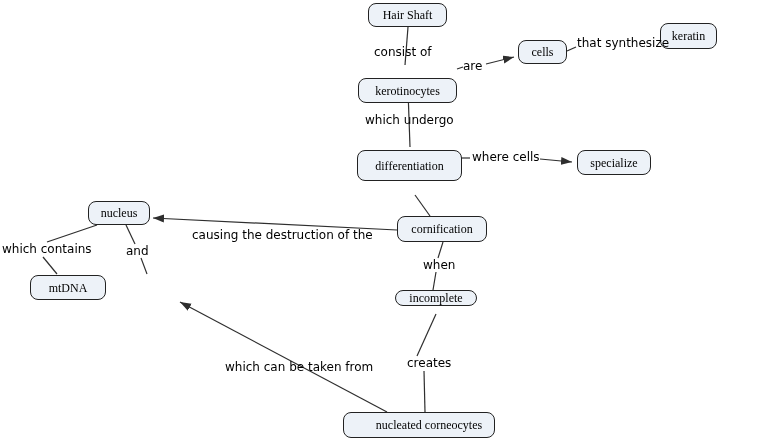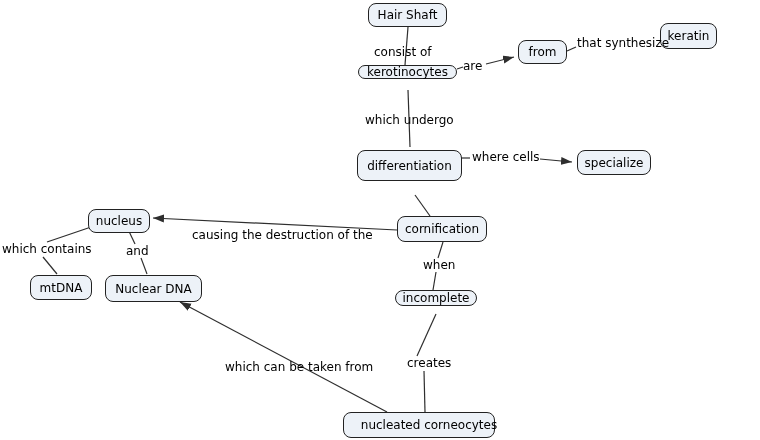--- a/index.html
+++ b/index.html
@@ -35,20 +35,21 @@
     position:absolute;
     display:flex;align-items:center;justify-content:center;
     background:var(--node-fill);
     border:1px solid var(--node-border);
     border-radius:8px;
     font-size:12px;
     line-height:1;
     white-space:nowrap;
     color:var(--text);
     cursor:default;
+    font-family:Liberation Serif, serif;
   }
   .edge-label{
     position:absolute;
     font-size:12px;
     line-height:13px;
     white-space:nowrap;
     color:var(--text);
     cursor:default;
   }
 </style>
@@ -91,29 +92,28 @@
     <line x1="443" y1="242" x2="438" y2="258"></line>
     <line x1="436" y1="272" x2="433" y2="290"></line>
 
     <line x1="436" y1="314" x2="417" y2="356"></line>
     <line x1="424" y1="371" x2="425" y2="412"></line>
 
     <line x1="387" y1="412" x2="180" y2="302" marker-end="url(#arrow)"></line>
   </svg>
 
   <div class="node" style="left:368px;top:3px;width:79px;height:24px;">Hair Shaft</div>
-  <div class="node" style="left:358px;top:65px;width:99px;height:14px;">kerotinocytes</div>
-  <div class="node" style="left:518px;top:40px;width:49px;height:24px;">from</div>
+  <div class="node" style="left:358px;top:78px;width:99px;height:25px;">kerotinocytes</div>
+  <div class="node" style="left:518px;top:40px;width:49px;height:24px;">cells</div>
   <div class="node" style="left:660px;top:23px;width:57px;height:26px;">keratin</div>
   <div class="node" style="left:357px;top:150px;width:105px;height:31px;">differentiation</div>
   <div class="node" style="left:577px;top:150px;width:74px;height:25px;text-align:right;">specialize</div>
   <div class="node" style="left:397px;top:216px;width:90px;height:26px;">cornification</div>
-  <div class="node" style="left:88px;top:201px;width:62px;height:24px;margin-top:8px;">nucleus</div>
-  <div class="node" style="left:30px;top:275px;width:62px;height:25px;">mtDNA</div>
-  <div class="node" style="left:105px;top:275px;width:97px;height:27px;">Nuclear DNA</div>
+  <div class="node" style="left:88px;top:201px;width:62px;height:24px;">nucleus</div>
+  <div class="node" style="left:30px;top:275px;width:76px;height:25px;">mtDNA</div>
   <div class="node" style="left:395px;top:290px;width:82px;height:16px;">incomplete</div>
   <div class="node" style="left:343px;top:412px;width:152px;height:26px;padding-left:20px;">nucleated corneocytes</div>
 
   <span class="edge-label" style="left:374px;top:46px;">consist of</span>
   <span class="edge-label" style="left:463px;top:60px;">are</span>
   <span class="edge-label" style="left:577px;top:37px;">that synthesize</span>
   <span class="edge-label" style="left:365px;top:114px;">which undergo</span>
   <span class="edge-label" style="left:472px;top:151px;">where cells</span>
   <span class="edge-label" style="left:192px;top:229px;">causing the destruction of the</span>
   <span class="edge-label" style="left:2px;top:243px;">which contains</span>

